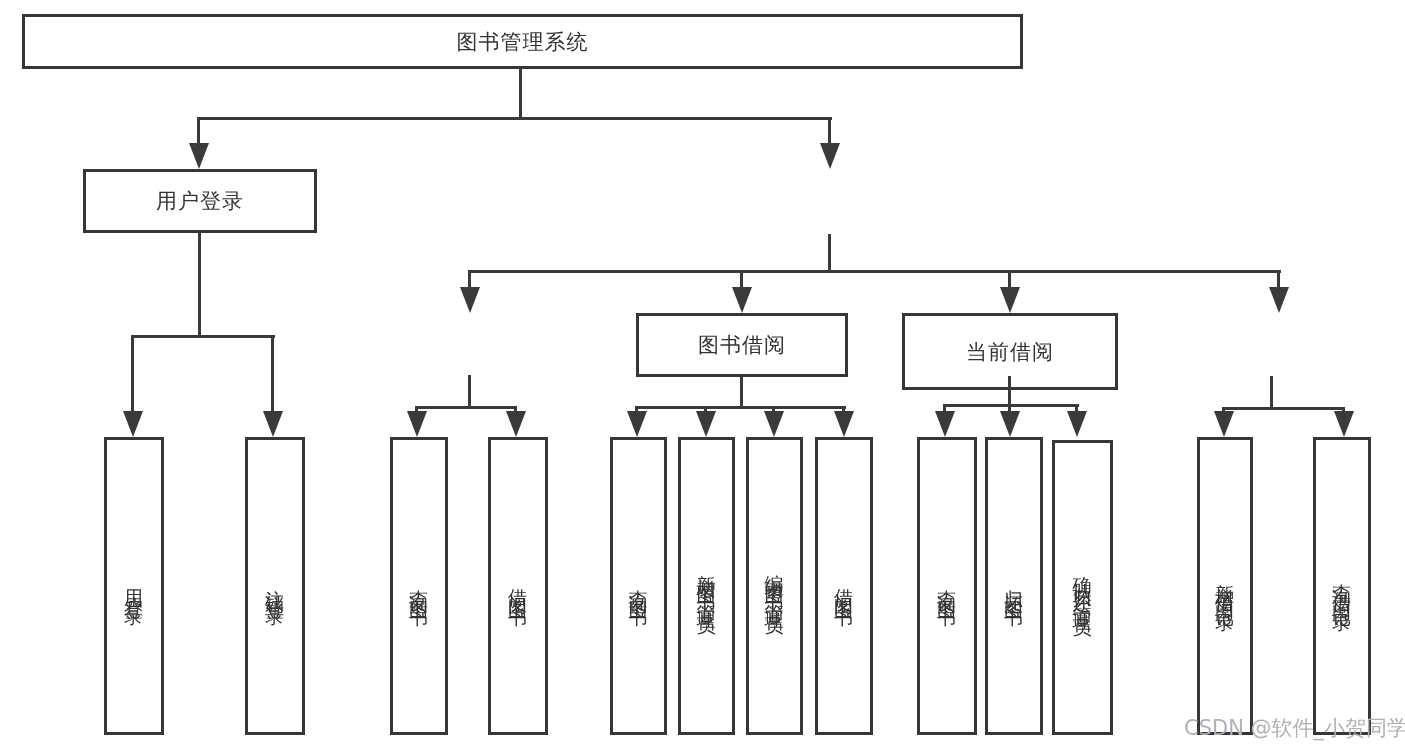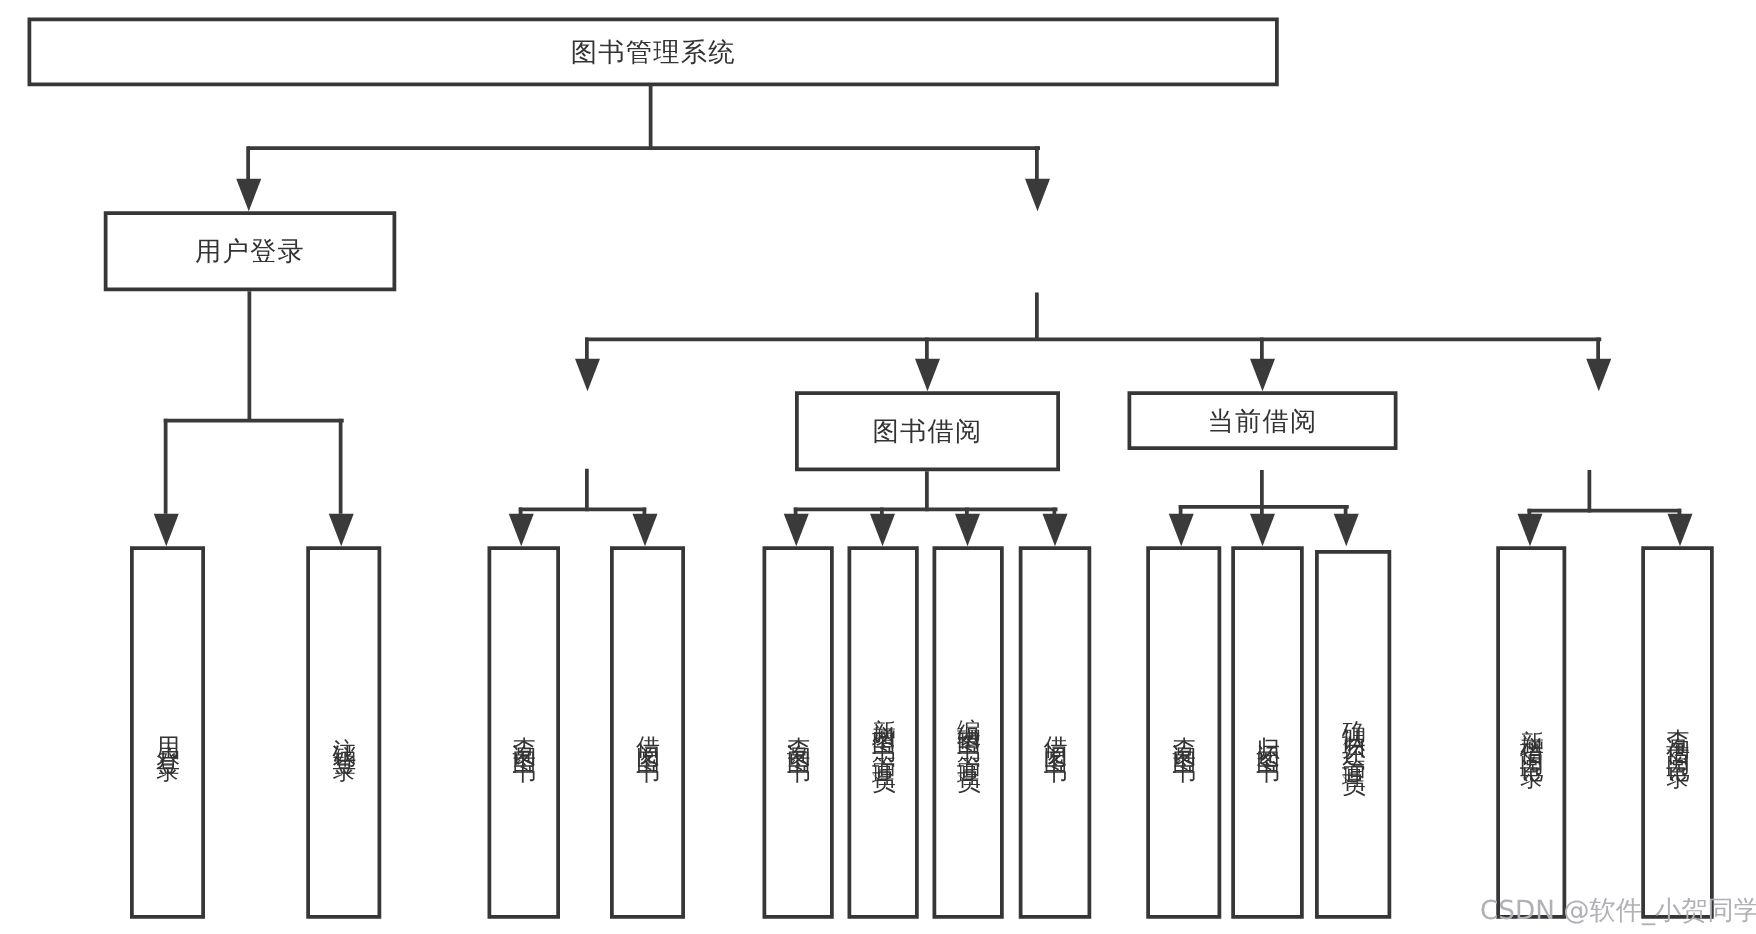--- a/index.html
+++ b/index.html
@@ -54,21 +54,21 @@
   <div class="vline" style="left:740px;top:270px;height:20px;"></div>
   <div class="arrow" style="left:732px;top:287px;"></div>
   <div class="vline" style="left:1008px;top:270px;height:20px;"></div>
   <div class="arrow" style="left:1000px;top:287px;"></div>
   <div class="vline" style="left:1277px;top:270px;height:20px;"></div>
   <div class="arrow" style="left:1269px;top:287px;"></div>
 
   <div class="box hbox" style="left:636px;top:313px;width:212px;height:64px;">
     <span>图书借阅</span>
   </div>
-  <div class="box hbox" style="left:902px;top:313px;width:216px;height:47px;justify-content:center;">
+  <div class="box hbox" style="left:902px;top:313px;width:216px;height:77px;justify-content:center;">
     <span>当前借阅</span>
   </div>
 
   <div class="vline" style="left:468px;top:375px;height:34px;"></div>
   <div class="hline" style="left:415px;top:406px;width:102px;"></div>
   <div class="vline" style="left:415px;top:406px;height:8px;"></div>
   <div class="arrow" style="left:407px;top:411px;"></div>
   <div class="vline" style="left:514px;top:406px;height:8px;"></div>
   <div class="arrow" style="left:506px;top:411px;"></div>
 

